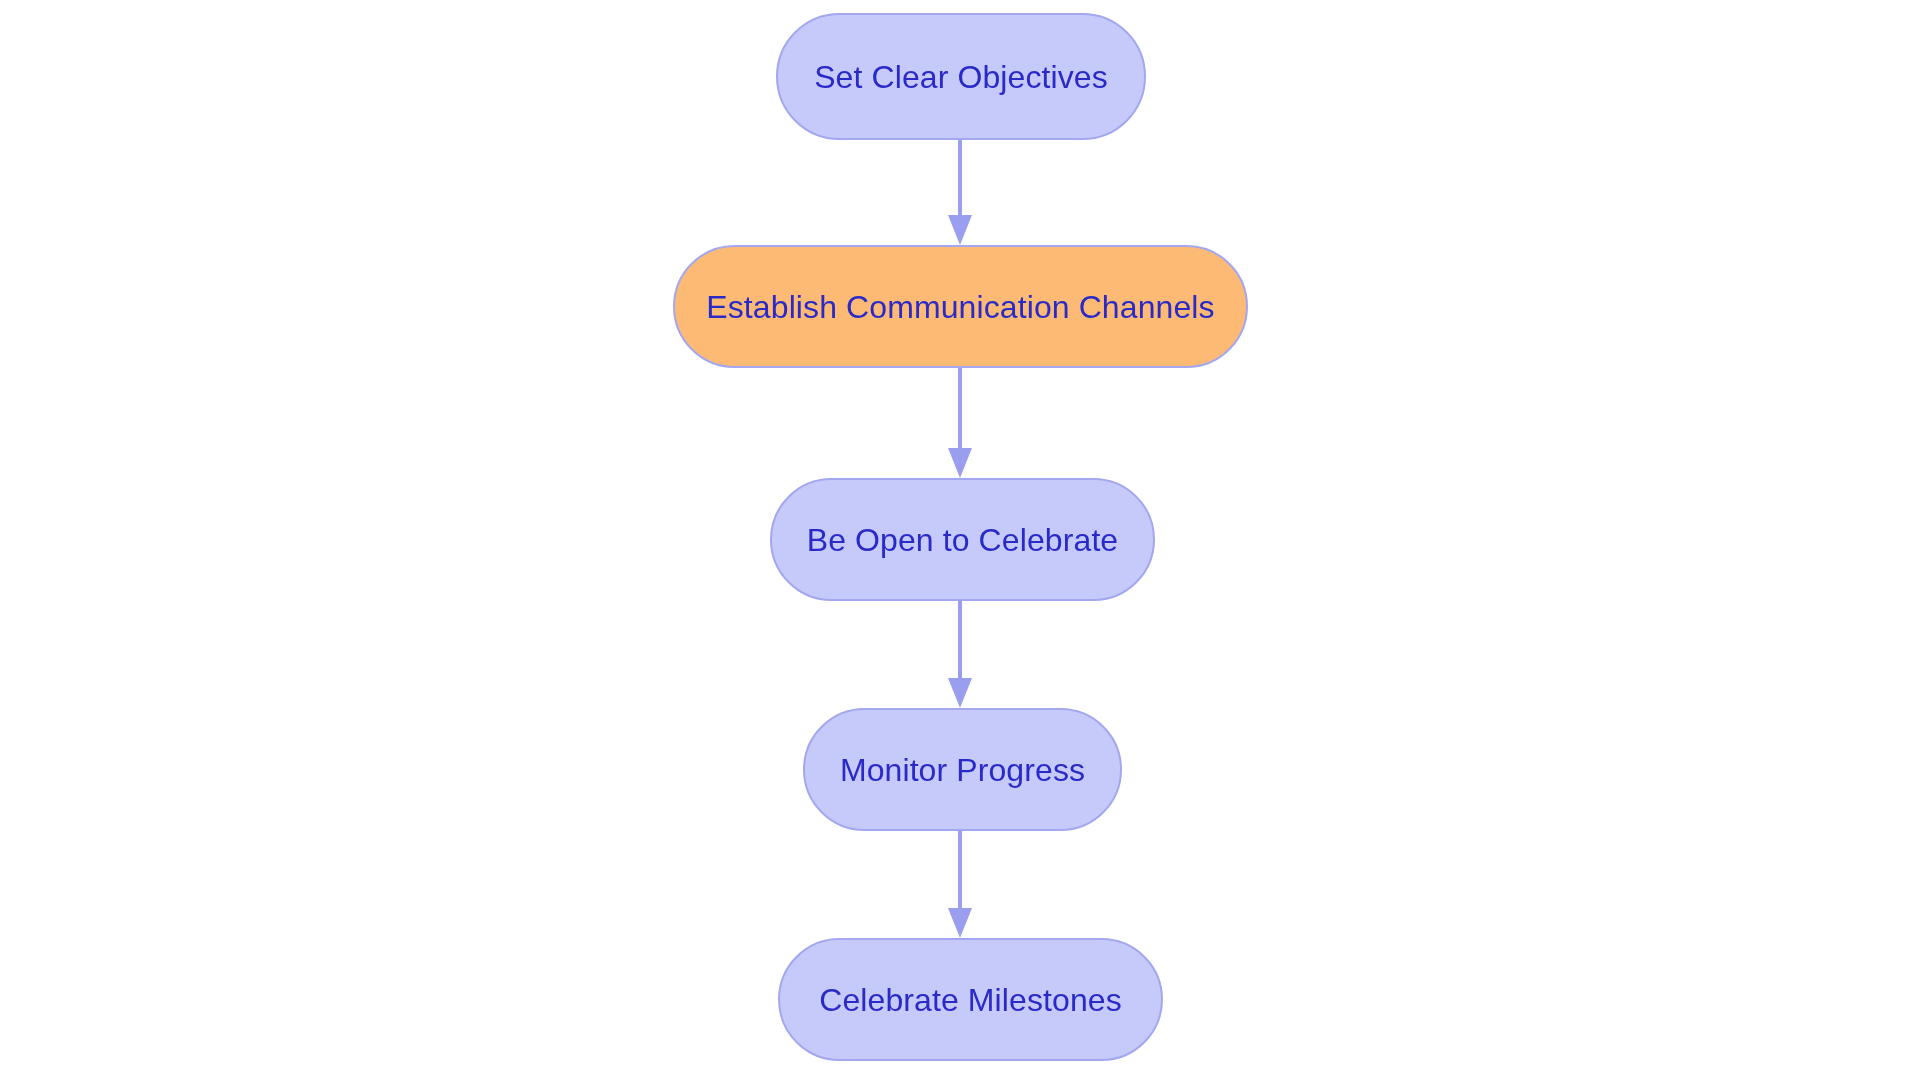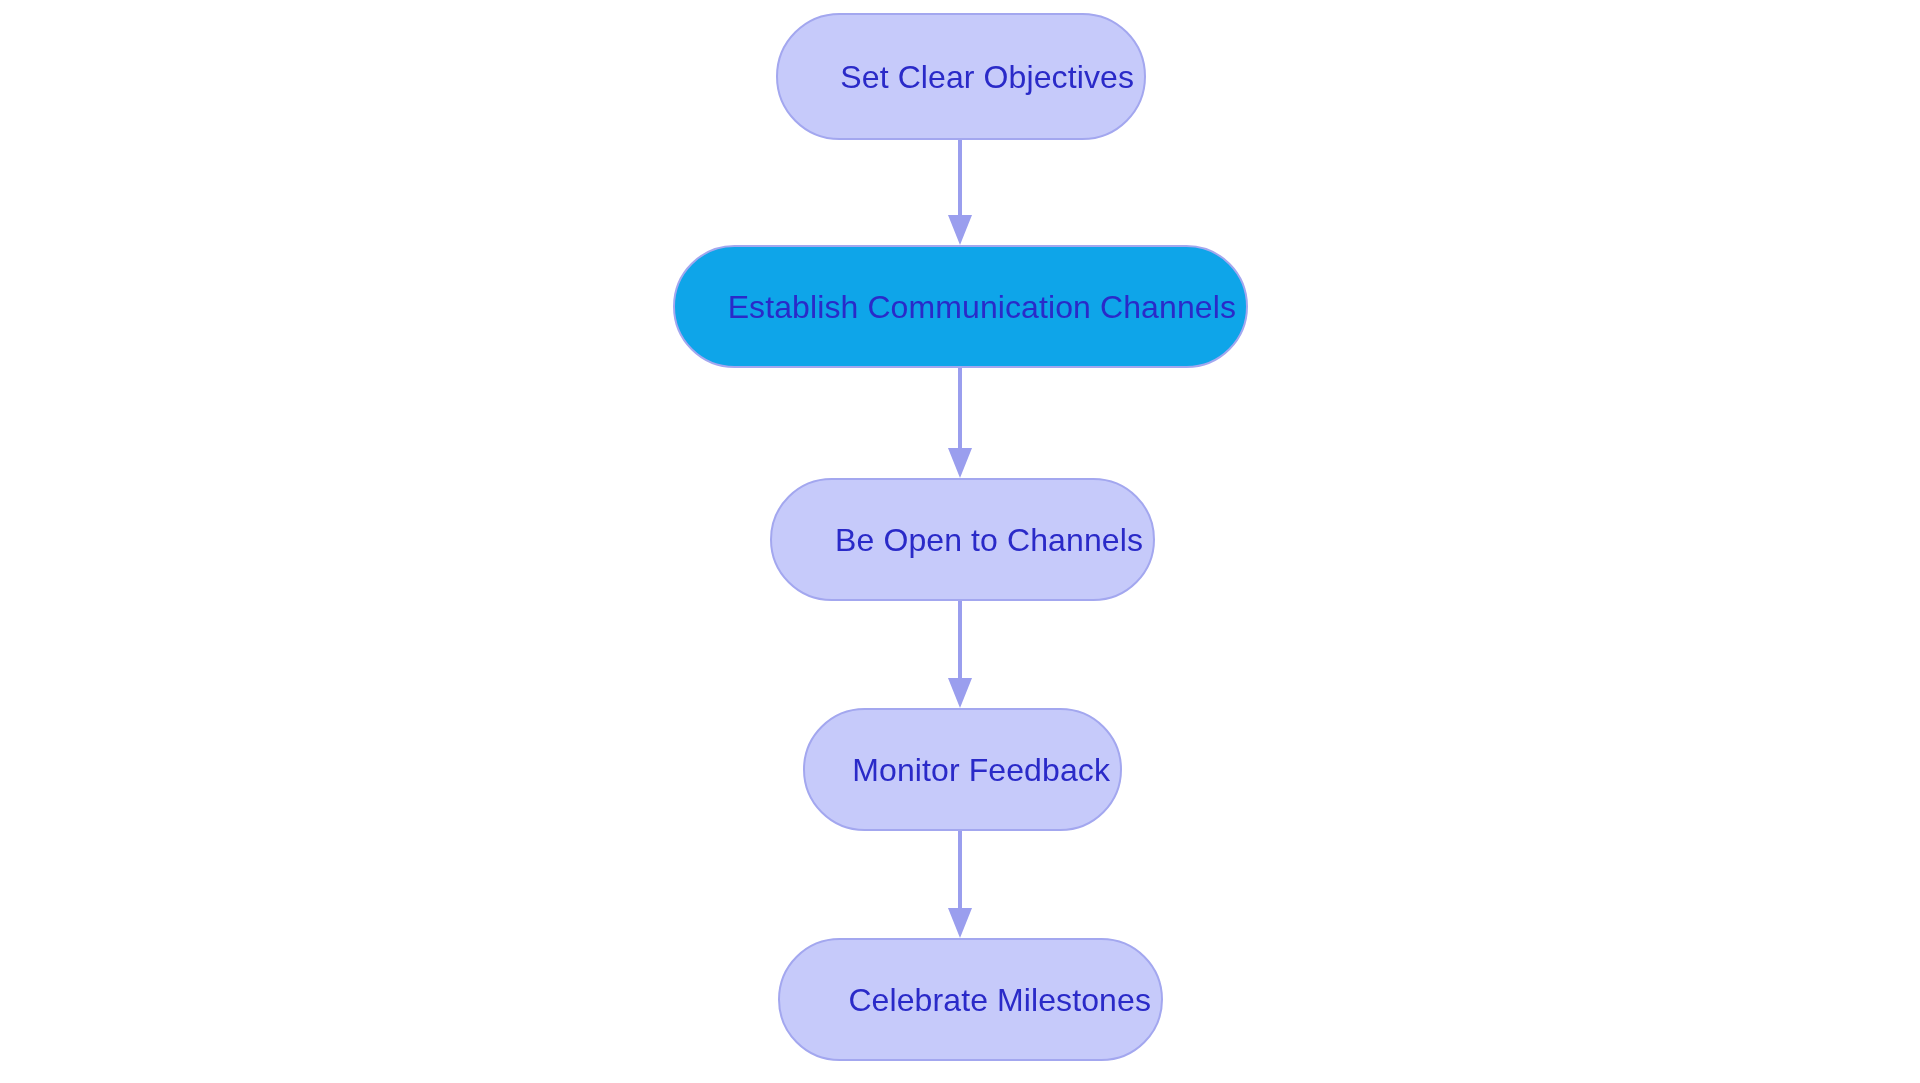--- a/index.html
+++ b/index.html
@@ -20,21 +20,21 @@
     width: 1920px;
     height: 1083px;
     background: #ffffff;
   }
 
   .flow-node {
     position: absolute;
     box-sizing: border-box;
     display: flex;
     align-items: center;
-    justify-content: flex-end;
+    justify-content: center;
     background: #c6cafa;
     border: 2px solid #a3a7ef;
     border-radius: 999px;
     color: #2a2ac8;
     font-family: "Liberation Sans", sans-serif;
     font-weight: 400;
     letter-spacing: 0.1px;
     white-space: nowrap;
     user-select: none;
   }
@@ -85,29 +85,29 @@
     <svg width="28" height="107" viewBox="0 0 28 107">
       <line class="edge-line" x1="14" y1="0" x2="14" y2="83" stroke="#9a9eee" stroke-width="4"></line>
       <polygon class="edge-head" points="14,107 2,77 26,77" fill="#9a9eee"></polygon>
     </svg>
   </div>
 
   <div class="flow-node" style="left: 776px; top: 13px; width: 370px; height: 127px; background: rgb(198, 202, 250); border-color: rgb(163, 167, 239); color: rgb(42, 42, 200); font-size: 32px;">
     <span class="node-label">Set Clear Objectives</span>
   </div>
 
-  <div class="flow-node" style="left: 673px; top: 245px; width: 575px; height: 123px; background: #0ea5e9; border-color: rgb(163, 167, 239); color: rgb(42, 42, 200); font-size: 32px;">
+  <div class="flow-node" style="left: 673px; top: 245px; width: 575px; height: 123px; background: #fdba74; border-color: rgb(163, 167, 239); color: rgb(42, 42, 200); font-size: 32px;">
     <span class="node-label">Establish Communication Channels</span>
   </div>
 
   <div class="flow-node" style="left: 770px; top: 478px; width: 385px; height: 123px; background: rgb(198, 202, 250); border-color: rgb(163, 167, 239); color: rgb(42, 42, 200); font-size: 32px;">
-    <span class="node-label">Be Open to Channels</span>
+    <span class="node-label">Be Open to Celebrate</span>
   </div>
 
   <div class="flow-node" style="left: 803px; top: 708px; width: 319px; height: 123px; background: rgb(198, 202, 250); border-color: rgb(163, 167, 239); color: rgb(42, 42, 200); font-size: 32px;">
-    <span class="node-label">Monitor Feedback</span>
+    <span class="node-label">Monitor Progress</span>
   </div>
 
   <div class="flow-node" style="left: 778px; top: 938px; width: 385px; height: 123px; background: rgb(198, 202, 250); border-color: rgb(163, 167, 239); color: rgb(42, 42, 200); font-size: 32px;">
     <span class="node-label">Celebrate Milestones</span>
   </div>
 
 </div>
 
 </body></html>

